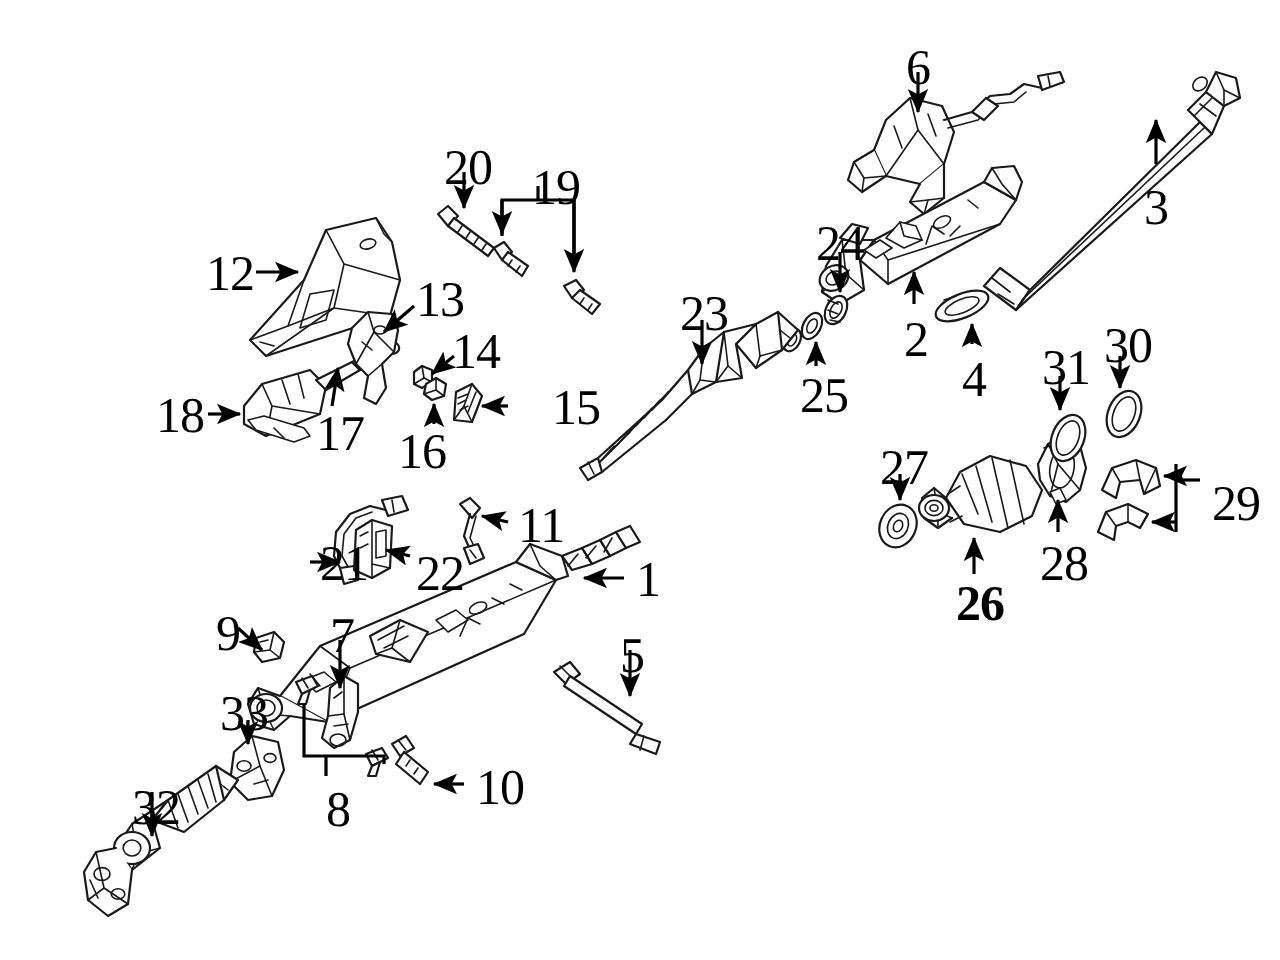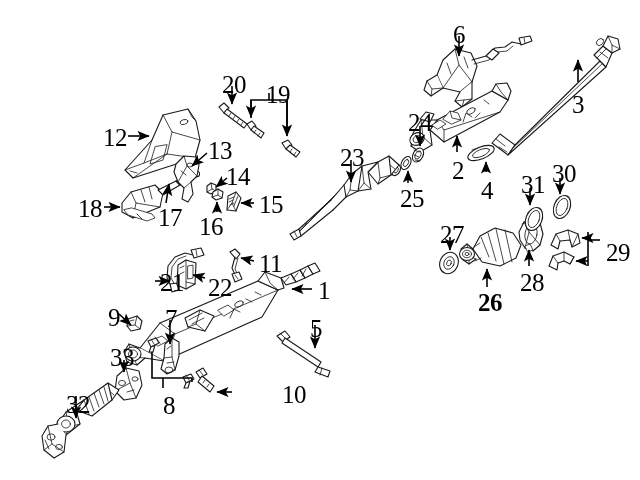--- a/index.html
+++ b/index.html
@@ -469,26 +469,26 @@
   <div id="callout-layer">
       <div class="callout" style="left: 318px; top: 278px;">1</div>
       <div class="callout" style="left: 452px; top: 158px;">2</div>
       <div class="callout" style="left: 572px; top: 92px;">3</div>
       <div class="callout" style="left: 481px; top: 178px;">4</div>
       <div class="callout" style="left: 310px; top: 316px;">5</div>
       <div class="callout" style="left: 453px; top: 22px;">6</div>
       <div class="callout" style="left: 165px; top: 306px;">7</div>
       <div class="callout" style="left: 163px; top: 393px;">8</div>
       <div class="callout" style="left: 108px; top: 305px;">9</div>
-      <div class="callout" style="left: 238px; top: 382px; margin-left: 44px;">10</div>
+      <div class="callout" style="left: 238px; top: 382px;">10</div>
       <div class="callout" style="left: 259px; top: 251px;">11</div>
       <div class="callout" style="left: 103px; top: 125px;">12</div>
       <div class="callout" style="left: 208px; top: 138px;">13</div>
       <div class="callout" style="left: 226px; top: 164px;">14</div>
-      <div class="callout" style="left: 259px; top: 192px;">15</div>
+      <div class="callout" style="left: 276px; top: 192px;">15</div>
       <div class="callout" style="left: 199px; top: 214px;">16</div>
       <div class="callout" style="left: 158px; top: 205px;">17</div>
       <div class="callout" style="left: 78px; top: 196px;">18</div>
       <div class="callout" style="left: 266px; top: 82px;">19</div>
       <div class="callout" style="left: 222px; top: 72px;">20</div>
       <div class="callout" style="left: 128px; top: 270px; margin-left: 32px;">21</div>
       <div class="callout" style="left: 208px; top: 275px;">22</div>
       <div class="callout" style="left: 340px; top: 145px;">23</div>
       <div class="callout" style="left: 408px; top: 110px;">24</div>
       <div class="callout" style="left: 400px; top: 186px;">25</div>

